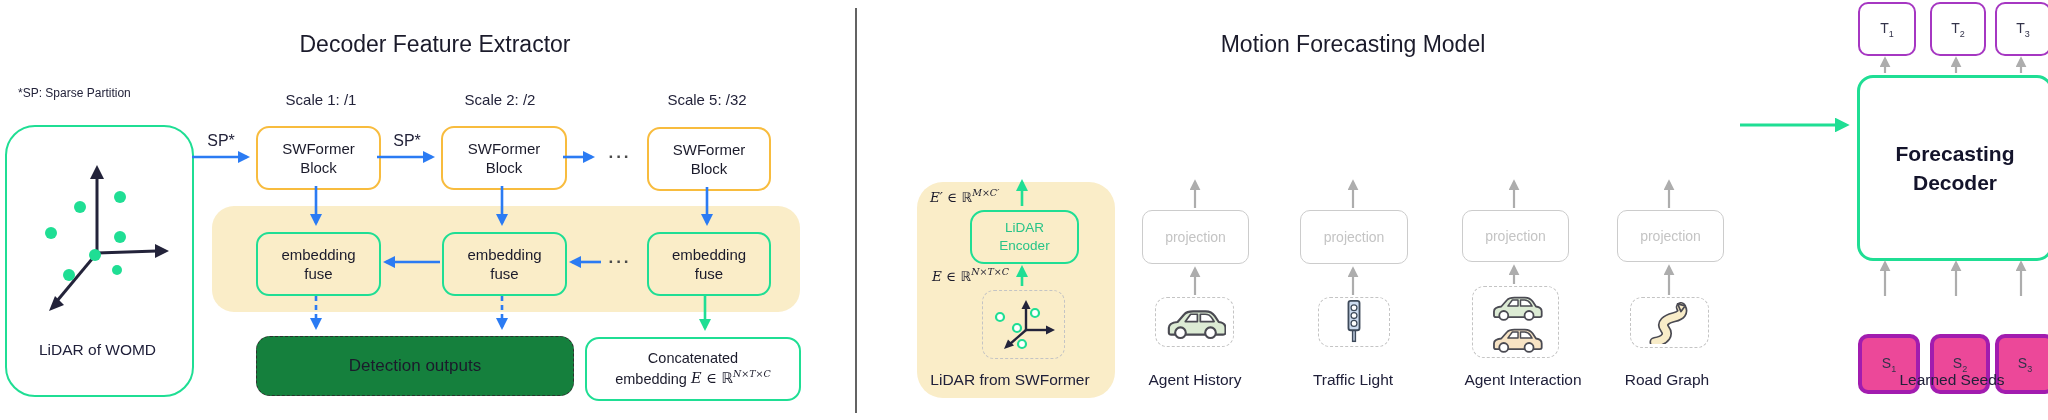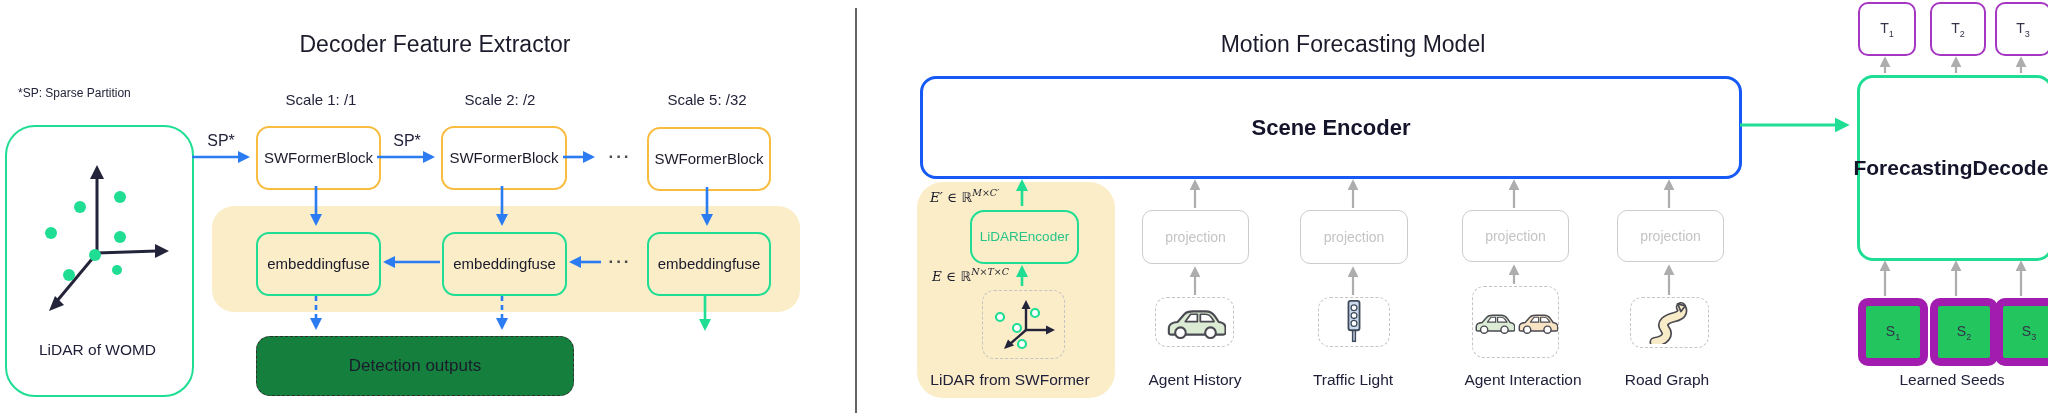--- a/index.html
+++ b/index.html
@@ -2,41 +2,41 @@
 <html><head>
 <meta charset="utf-8">
 <style>
   html,body{margin:0;padding:0;background:#ffffff;}
   #canvas{
     position:relative;width:2048px;height:420px;background:#ffffff;overflow:hidden;
     font-family:"Liberation Sans", sans-serif;color:#1b1b2b;
   }
   .abs{position:absolute;}
   .ctr{display:flex;align-items:center;justify-content:center;text-align:center;}
-  .col{flex-direction:row;}
+  .col{flex-direction:column;}
   .title{font-size:23px;font-weight:500;color:#1b1b2b;white-space:nowrap;}
   .scale-label{font-size:15px;color:#23233a;white-space:nowrap;}
   .legend{font-size:12px;color:#23233a;white-space:nowrap;}
   .sp-label{font-size:16px;color:#23233a;}
   .swblock{background:#ffffff;border:2px solid #f8bc3e;border-radius:13px;font-size:15px;line-height:1.3;}
   .fuseblock{background:transparent;border:2px solid #1fde94;border-radius:13px;font-size:15px;line-height:1.3;}
   .band{background:#faedc8;border-radius:22px;}
   .dashedbox{background:#15803d;border:1.7px dashed #2f2f2f;border-radius:14px;font-size:17px;}
   .greenbox{background:#ffffff;border:2px solid #1fde94;border-radius:14px;font-size:14.5px;line-height:1.35;}
   .lidarbox{background:#ffffff;border:2px solid #1fde94;border-radius:30px;}
   .mathtxt{font-family:"DejaVu Serif","DejaVu Sans",serif;font-style:italic;}
   .mathtxt sup{font-size:9.5px;}
   .sceneenc{background:#ffffff;border:3px solid #1659f5;border-radius:16px;font-size:22px;font-weight:bold;color:#14142b;}
   .trajdec{background:#ffffff;border:3px solid #1fde94;border-radius:16px;font-size:21px;font-weight:bold;color:#14142b;line-height:1.4;}
   .projbox{background:#ffffff;border:1.6px solid #cccccc;border-radius:10px;font-size:14px;color:#c4c4c4;}
   .iconbox{border:1.5px dashed #c4c4c4;border-radius:12px;background:#ffffff00;}
   .caption{font-size:15.5px;color:#20203a;white-space:nowrap;}
   .hlregion{background:#faedc8;border-radius:26px;}
   .tbox{background:#ffffff;border:2px solid #a637c2;border-radius:10px;font-size:14px;color:#33334a;}
-  .sbox{background:#22c55e;border:8px solid #a21caf;border-radius:10px;font-size:14px;color:#33334a;}
+  .sbox{background:#ec4899;border:4px solid #a21caf;border-radius:10px;font-size:14px;color:#33334a;margin-top:36px;}
   .tbox sub,.sbox sub{font-size:9px;}
   .dots{font-size:17px;color:#4a4a4a;letter-spacing:2px;font-weight:bold;white-space:nowrap;}
   .lenc-text{color:#27c488;font-size:13.5px;line-height:1.35;}
   svg{display:block;}
 </style>
 </head>
 <body>
 
 <div id="canvas">
 
@@ -103,28 +103,31 @@
   </div>
   <div class="abs ctr col fuseblock" style="left:647px;top:232px;width:120px;height:60px;">
     <span>embedding</span>
     <span>fuse</span>
   </div>
 
   <div class="abs ctr dashedbox" style="left:256px;top:336px;width:316px;height:58px;">
     <span>Detection outputs</span>
   </div>
 
+  <div class="abs ctr col greenbox" style="left:585px;top:337px;width:212px;height:60px;">
+    <span>Concatenated</span>
+    <span>
+      <span>embedding </span><span class="mathtxt"><span>E ∈ ℝ</span><sup>N×T×C</sup></span>
+    </span>
+  </div>
 
   <div class="abs ctr title" style="left:1203px;top:31px;width:300px;height:26px;">Motion Forecasting Model</div>
 
   <div class="abs hlregion" style="left:917px;top:182px;width:198px;height:216px;"></div>
 
-  <div class="abs ctr sceneenc" style="left:920px;top:76px;width:816px;height:97px;">
-    <span>Scene Encoder</span>
-  </div>
 
   <div class="abs mathtxt" style="left:930px;top:187px;font-size:13.5px;">
     <span>E′ ∈ ℝ</span><sup>M×C′</sup>
   </div>
 
   <div class="abs ctr col fuseblock lenc-text" style="left:970px;top:210px;width:105px;height:50px;border-radius:14px;">
     <span>LiDAR</span>
     <span>Encoder</span>
   </div>
 

